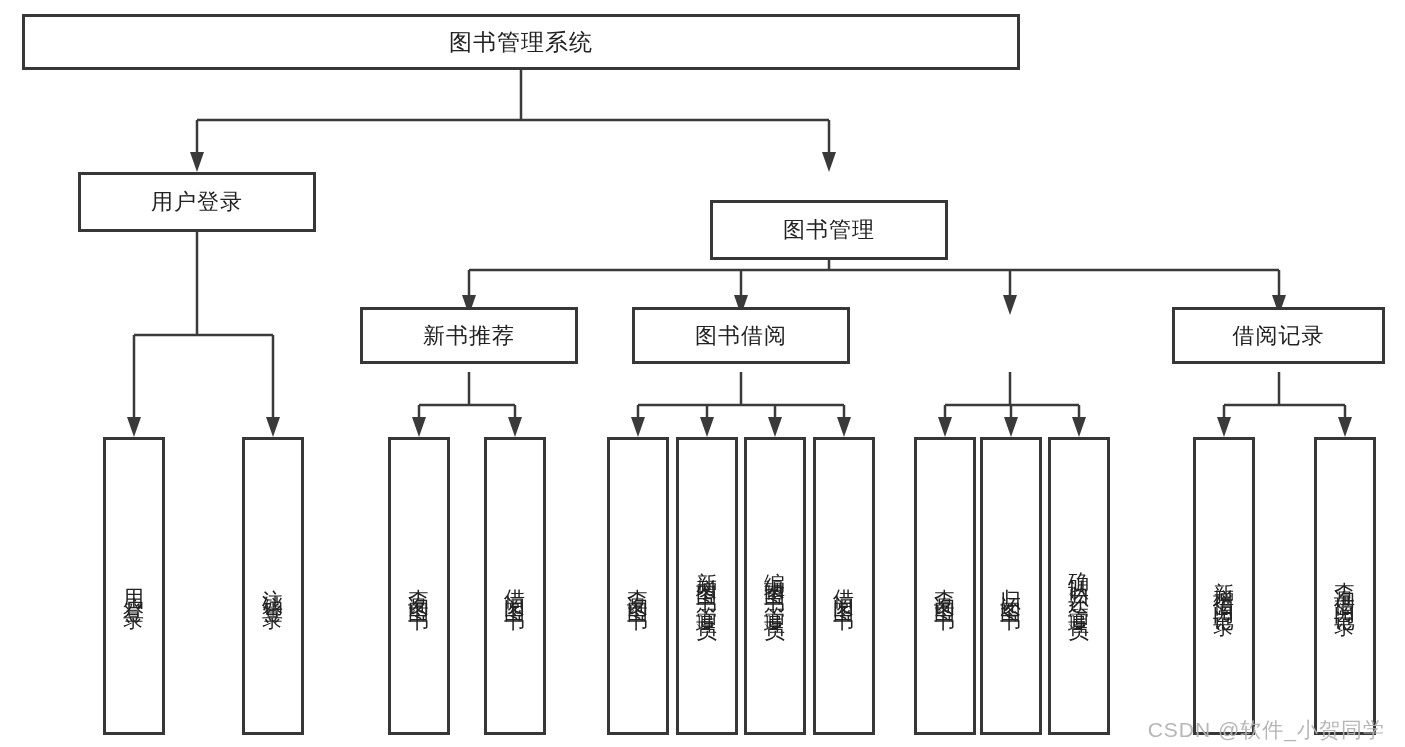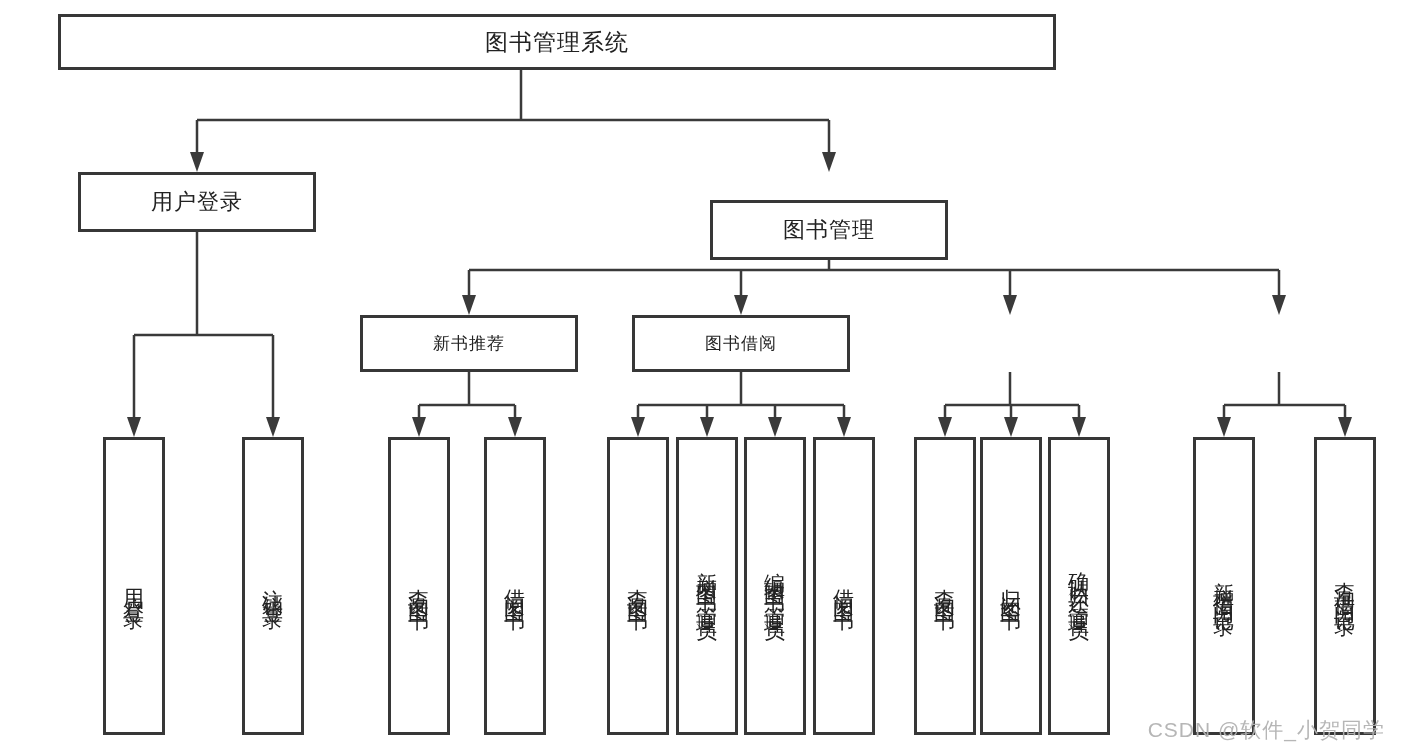--- a/index.html
+++ b/index.html
@@ -25,23 +25,23 @@
   .node {
     position: absolute;
     background: #ffffff;
     border: 3px solid #373737;
     display: flex;
     align-items: center;
     justify-content: center;
     z-index: 2;
     box-sizing: border-box;
   }
-  .node.root   { left: 22px;  top: 14px;  width: 998px; height: 56px; font-size: 23px; margin-left: 36px; }
+  .node.root   { left: 22px;  top: 14px;  width: 998px; height: 56px; font-size: 23px; }
   .node.branch { top: 172px; width: 238px; height: 60px; font-size: 22px; }
-  .node.module { top: 315px; height: 57px; font-size: 17px; }
+  .node.module { top: 307px; height: 57px; font-size: 22px; }
   .node.leaf   { top: 437px; width: 62px; height: 298px; font-size: 21px; }
   .node .h-label {
     white-space: nowrap;
     letter-spacing: 1px;
     color: #222222;
   }
   .node .v-label {
     writing-mode: vertical-rl;
     letter-spacing: 7px;
     line-height: 1;
@@ -117,20 +117,23 @@
   <div class="node branch" style="left:710px;margin-top:28px;">
     <span class="h-label">图书管理</span>
   </div>
 
   <div class="node module" style="left:360px;width:218px;">
     <span class="h-label">新书推荐</span>
   </div>
   <div class="node module" style="left:632px;width:218px;">
     <span class="h-label">图书借阅</span>
   </div>
+  <div class="node module" style="left:1172px;width:213px;">
+    <span class="h-label">借阅记录</span>
+  </div>
 
   <div class="node leaf" style="left:103px;">
     <span class="v-label">用户登录</span>
   </div>
   <div class="node leaf" style="left:242px;">
     <span class="v-label">注销登录</span>
   </div>
   <div class="node leaf" style="left:388px;">
     <span class="v-label">查询图书</span>
   </div>

